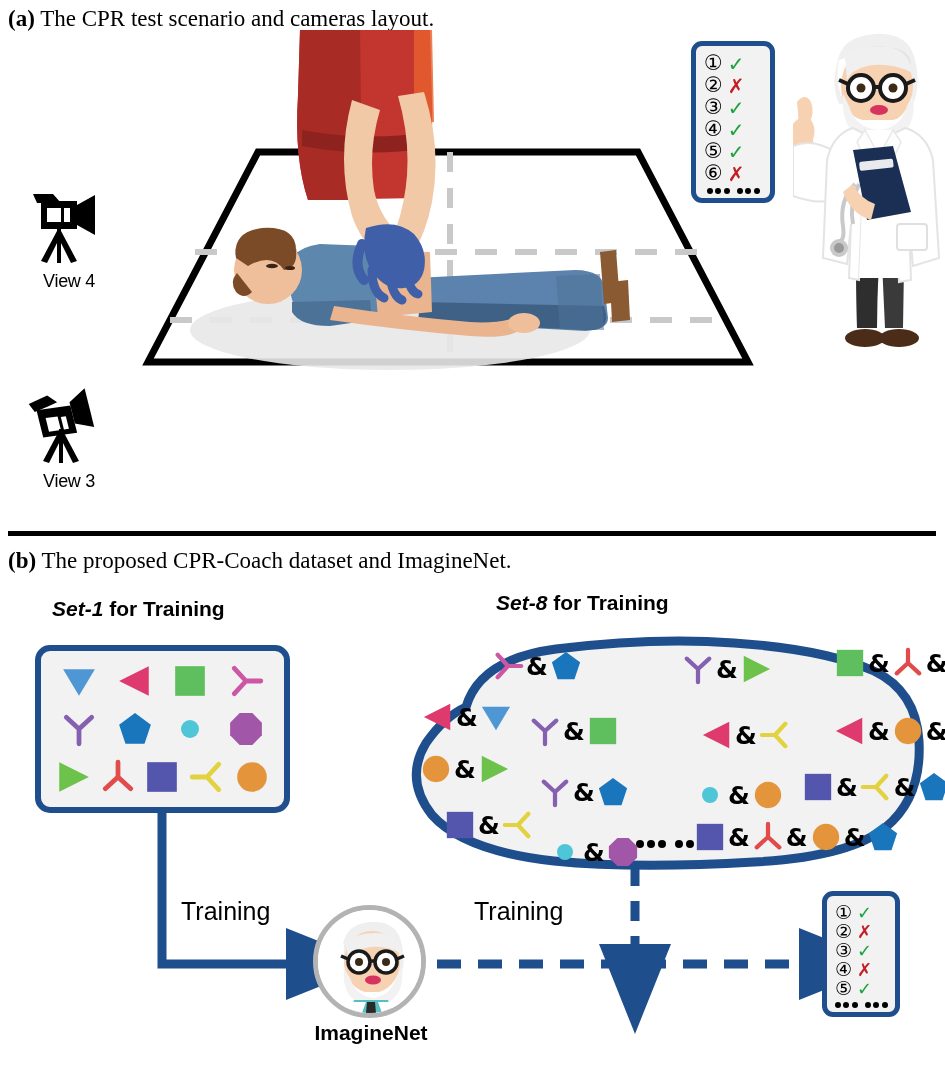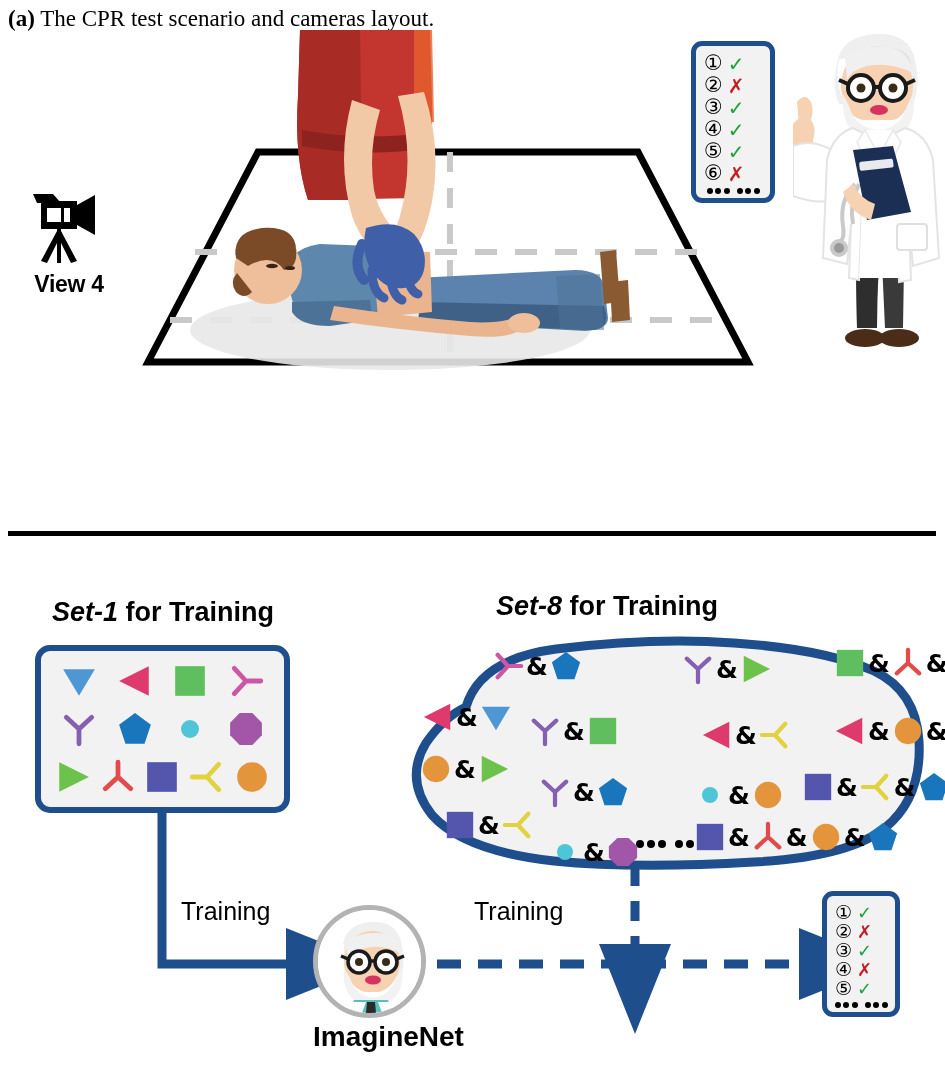--- a/index.html
+++ b/index.html
@@ -30,22 +30,22 @@
     position: absolute;
     left: 8px; top: 531px;
     width: 928px; height: 5px;
     background: #000;
   }
 
   
   .camera-group { position: absolute; text-align: center; }
   .camera-label {
     font-family: "Liberation Sans", sans-serif;
-    font-weight: bold;
-    font-size: 23px;
+    font-weight: normal;
+    font-size: 18px;
     color: #000;
     margin-top: -2px;
     letter-spacing: -0.3px;
   }
 
   
   .checklist {
     position: absolute;
     border: 5px solid #1F4E8C;
     border-radius: 11px;
@@ -82,21 +82,21 @@
   #checklist-bottom { left: 822px; top: 891px; width: 78px; }
   #checklist-bottom .cl-num { font-size: 19px; }
   #checklist-bottom .cl-mark { font-size: 18px; }
   #checklist-bottom .checklist-row { margin-bottom: 0px; }
 
   
   .set-title {
     position: absolute;
     font-family: "Liberation Sans", sans-serif;
     font-weight: bold;
-    font-size: 27px;
+    font-size: 21px;
     color: #000;
     white-space: nowrap;
   }
   .set-title .ital { font-style: italic; }
   #set1-title { left: 52px; top: 597px; }
   #set2-title { left: 496px; top: 591px; }
 
   #set1-box {
     position: absolute;
     left: 35px; top: 645px;
@@ -176,21 +176,21 @@
     border-radius: 50%;
     border: 5px solid #B3B3B3;
     background: #ffffff;
     overflow: hidden;
     position: relative;
     box-sizing: border-box;
   }
   #imaginenet-name {
     font-family: "Liberation Sans", sans-serif;
     font-weight: bold;
-    font-size: 28px;
+    font-size: 21px;
     color: #000;
     margin-top: 3px;
   }
 
   
   #scene { position: absolute; left: 0px; top: 30px; width: 800px; height: 350px; }
   #doctor { position: absolute; left: 793px; top: 28px; width: 152px; height: 345px; }
 </style>
 </head>
 <body>
@@ -367,25 +367,44 @@
       <rect x="24" y="23" width="14" height="14" fill="#fff"></rect>
       <rect x="41" y="23" width="6" height="14" fill="#fff"></rect>
       <path d="M54,20 L72,10 L72,50 L54,40 Z" fill="#000"></path>
       <rect x="34" y="44" width="4" height="34" fill="#000"></rect>
       <path d="M34,46 L18,76 L24,78 L38,50 Z" fill="#000"></path>
       <path d="M38,46 L54,76 L48,78 L34,50 Z" fill="#000"></path>
     </svg>
     <div class="camera-label">View 4</div>
   </div>
 
+  <div class="camera-group" id="camera-view3" style="left:14px; top:385px; width:110px;">
+    <svg width="92" height="84" viewBox="0 0 92 84">
+      <g transform="rotate(-14 46 40)">
+        <path d="M12,10 L32,6 L40,15 L30,17 L16,19 Z" fill="#000"></path>
+        <rect x="18" y="16" width="34" height="28" fill="#000" transform="skewY(6)"></rect>
+        <rect x="25" y="25" width="12" height="14" fill="#fff" transform="skewY(6)"></rect>
+        <rect x="40" y="26" width="5" height="13" fill="#fff" transform="skewY(6)"></rect>
+        <path d="M52,18 L70,8 L70,48 L52,40 Z" fill="#000"></path>
+      </g>
+      <rect x="36" y="44" width="4" height="34" fill="#000"></rect>
+      <path d="M36,46 L20,76 L26,78 L40,50 Z" fill="#000"></path>
+      <path d="M40,46 L56,76 L50,78 L36,50 Z" fill="#000"></path>
+    </svg>
+    <div class="camera-label">View 3</div>
+  </div>
 
 
 
   <div class="divider"></div>
 
+  <div class="caption" id="caption-b">
+    <b>(b)</b>
+    <span>The proposed CPR-Coach dataset and ImagineNet.</span>
+  </div>
 
   <div class="set-title" id="set1-title">
     <span class="ital">Set-1</span><span> for Training</span>
   </div>
 
   <div class="set-title" id="set2-title">
     <span class="ital">Set-8</span><span> for Training</span>
   </div>
 
   <div id="set1-box">

